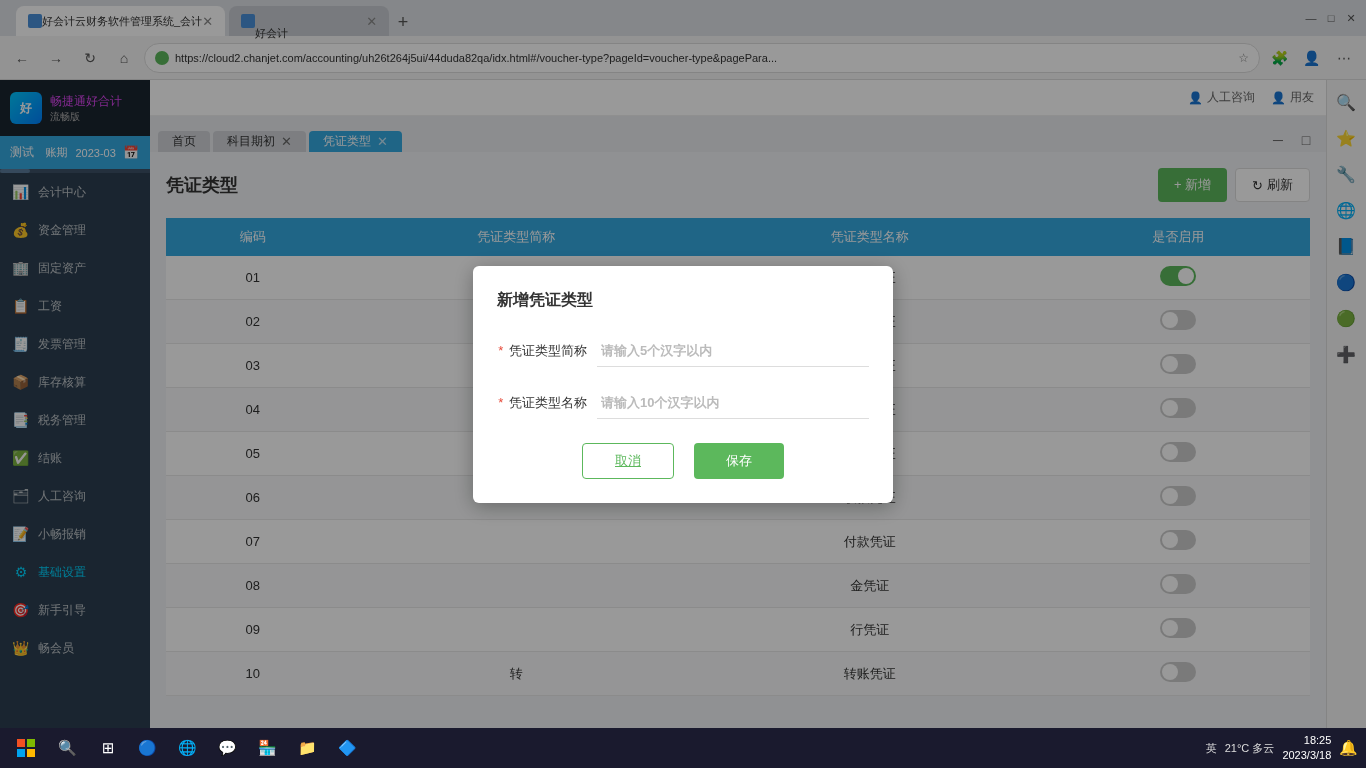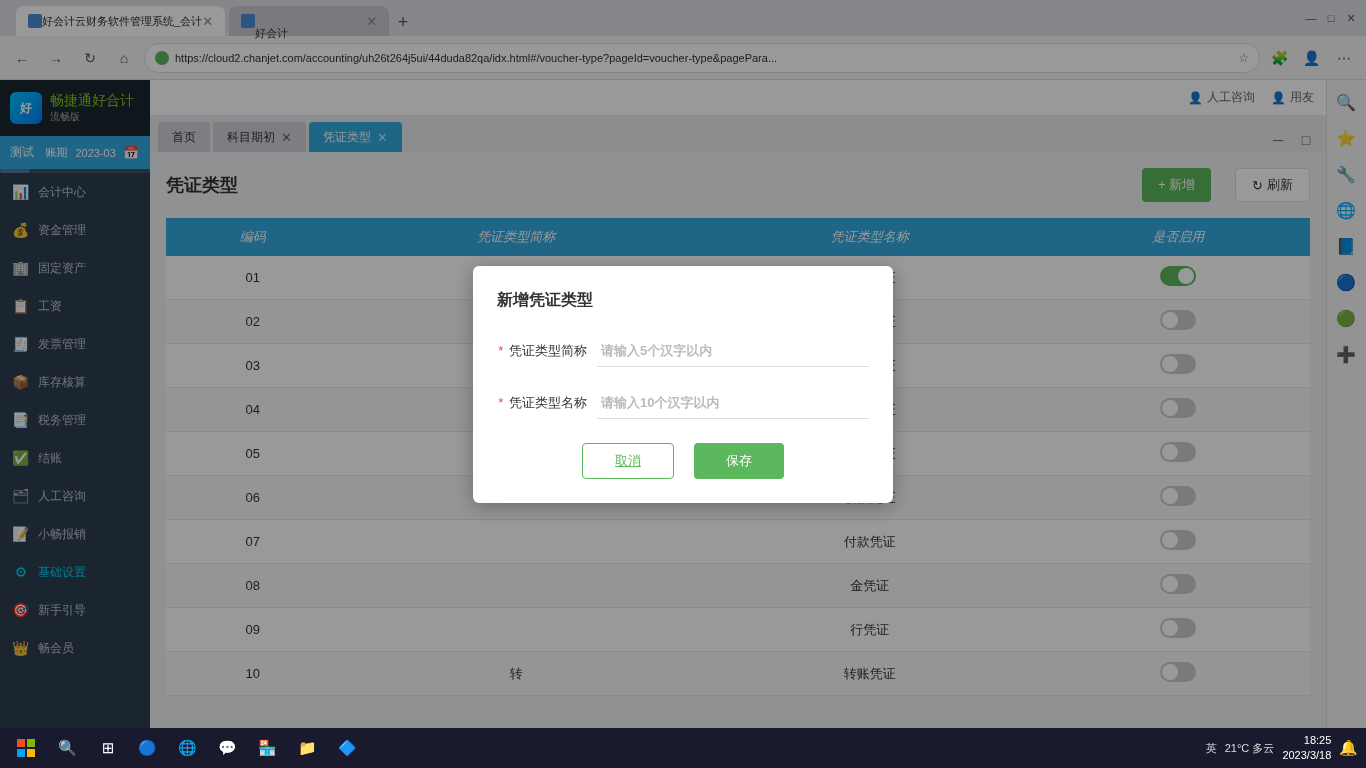--- a/index.html
+++ b/index.html
@@ -32,49 +32,49 @@
     }
     .ext-icon { width: 28px; height: 28px; border-radius: 4px; display: flex; align-items: center; justify-content: center; cursor: pointer; font-size: 16px; }
 
     
     .app-container { display: flex; height: 688px; margin-right: 40px; }
 
     
     .sidebar { width: 150px; background: #2c3e50; display: flex; flex-direction: column; color: #fff; flex-shrink: 0; }
     .sidebar-logo { padding: 12px 10px; background: #1a252f; display: flex; align-items: center; gap: 8px; }
     .logo-icon { width: 32px; height: 32px; background: linear-gradient(135deg, #00c8ff, #0080ff); border-radius: 6px; display: flex; align-items: center; justify-content: center; font-size: 12px; color: #fff; font-weight: bold; }
-    .logo-text { font-size: 14px; color: #84cc16; font-family: Liberation Mono, monospace; }
+    .logo-text { font-size: 12px; color: #d946ef; font-family: Liberation Mono, monospace; }
     .logo-badge { font-size: 10px; color: #aaa; }
     .sidebar-scroll { flex: 1; overflow-y: auto; }
     .sidebar-item { display: flex; align-items: center; padding: 10px 12px; cursor: pointer; gap: 8px; color: #bdc3c7; font-size: 12px; }
     .sidebar-item.active { color: #00d4ff; }
     .sidebar-item .s-icon { width: 18px; height: 18px; display: flex; align-items: center; justify-content: center; font-size: 14px; }
     .sidebar-bottom { padding: 10px; border-top: 1px solid #3d5166; }
     .cancel-fixed { display: flex; align-items: center; gap: 6px; color: #aaa; font-size: 11px; cursor: pointer; }
 
     
     .main-area { flex: 1; display: flex; flex-direction: column; background: #f0f2f5; }
-    .page-tab { display: flex; align-items: center; height: 30px; padding: 0 14px; font-size: 12px; cursor: pointer; gap: 6px; border-radius: 4px 4px 0 0; }
+    .page-tab { display: flex; align-items: center; height: 21px; padding: 0 14px; font-size: 12px; cursor: pointer; gap: 6px; border-radius: 4px 4px 0 0; }
     .page-tab.active { background: #35a8e0; color: #fff; }
     .page-tab.inactive { background: #d0d3d8; color: #333; }
     .page-tab .tab-x { font-size: 13px; color: rgba(255,255,255,0.7); cursor: pointer; }
     .page-tab.inactive .tab-x { color: #666; }
 
     
     .content-area { flex: 1; padding: 16px; overflow: auto; position: relative; }
     .page-header { display: flex; align-items: center; justify-content: space-between; margin-bottom: 16px; }
     .page-title { font-size: 18px; font-weight: bold; color: #333; }
-    .header-buttons { display: flex; gap: 24px; }
+    .header-buttons { display: flex; gap: 8px; }
     .btn-primary { background: #5cb85c; color: #fff; border: none; padding: 7px 16px; border-radius: 4px; cursor: pointer; font-size: 13px; display: flex; align-items: center; gap: 4px; }
     .btn-default { background: #fff; color: #333; border: 1px solid #ddd; padding: 7px 16px; border-radius: 4px; cursor: pointer; font-size: 13px; display: flex; align-items: center; gap: 4px; }
 
     
     .data-table { width: 100%; border-collapse: collapse; }
     .data-table thead tr { background: #35a8e0; color: #fff; }
-    .data-table thead th { padding: 10px 12px; text-align: center; font-weight: normal; font-size: 13px; font-style: italic; }
+    .data-table thead th { padding: 10px 12px; text-align: center; font-weight: normal; font-size: 13px; }
     .data-table tbody tr { background: #fff; border-bottom: 1px solid #e8e8e8; }
     .data-table tbody tr:nth-child(even) { background: #f8f9fa; }
     .data-table tbody td { padding: 10px 12px; text-align: center; font-size: 13px; color: #333; }
 
     
     .toggle { display: inline-block; width: 36px; height: 20px; border-radius: 10px; position: relative; cursor: pointer; }
     .toggle.on { background: #5cb85c; }
     .toggle.off { background: #ccc; }
     .toggle::after { content: ''; position: absolute; width: 16px; height: 16px; background: #fff; border-radius: 50%; top: 2px; transition: left 0.2s; }
     .toggle.on::after { left: 18px; }

